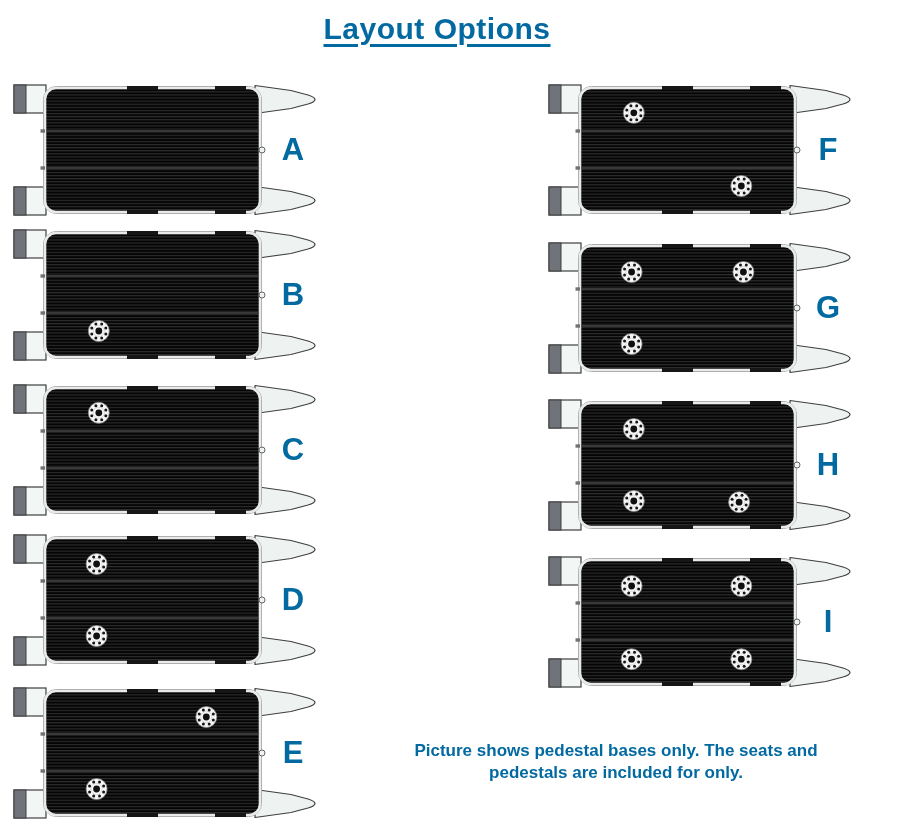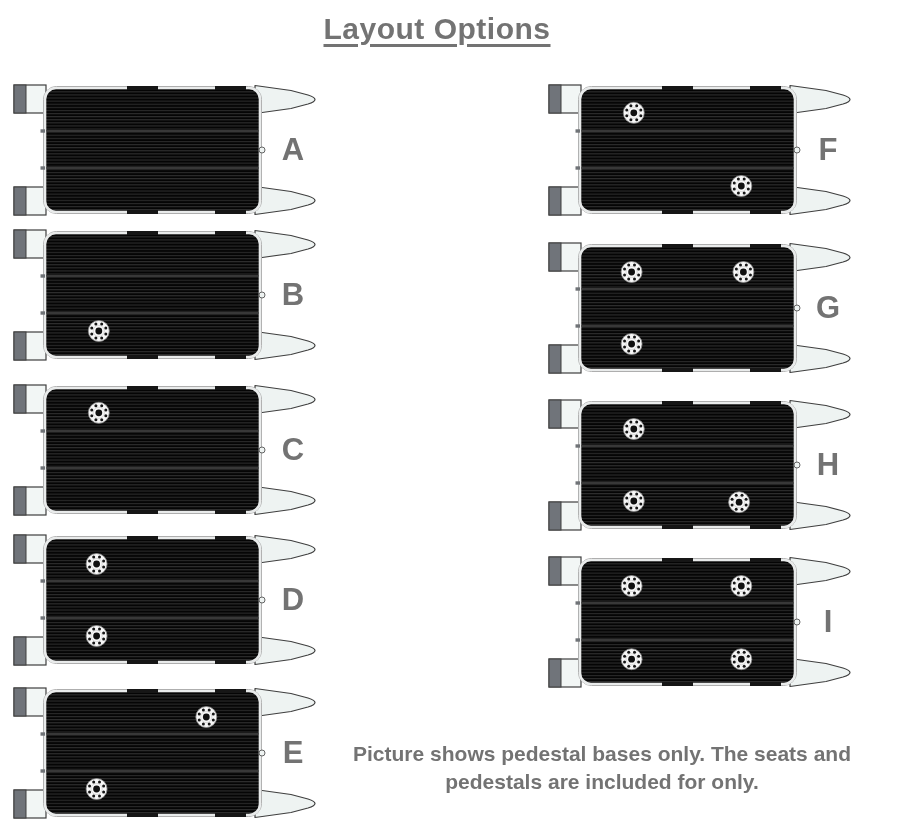--- a/index.html
+++ b/index.html
@@ -1,33 +1,33 @@
 <!DOCTYPE html>
 <html><head>
 <meta charset="utf-8">
 <style>
   html,body{margin:0;padding:0;background:#ffffff;}
   #page{
     position:relative;width:911px;height:832px;background:#ffffff;
-    font-family:"Liberation Sans",sans-serif;overflow:hidden;color:#737373;
+    font-family:"Liberation Sans",sans-serif;overflow:hidden;color:#0369a1;
   }
   #title{
     position:absolute;top:12px;left:0;width:874px;text-align:center;
     font-size:30px;font-weight:bold;letter-spacing:0.5px;
   }
   #title span{text-decoration:underline;text-decoration-thickness:3px;text-underline-offset:5px;}
   .boat{position:absolute;width:318px;height:136px;}
   .boat svg{position:absolute;left:0;top:0;display:block;}
   .boat .label{
     position:absolute;left:268px;top:46px;width:40px;height:44px;line-height:44px;
     text-align:center;font-size:31px;font-weight:bold;
   }
   #note{
-    position:absolute;left:332px;top:740px;width:540px;text-align:center;
-    font-size:21px;font-weight:bold;line-height:1.32;
+    position:absolute;left:346px;top:740px;width:540px;text-align:center;
+    font-size:17px;font-weight:bold;line-height:1.32;
   }
   #defs-svg{position:absolute;width:0;height:0;}
 </style>
 </head>
 <body>
 
 <div id="page">
 
   <div id="title">
     <span>Layout Options</span>

